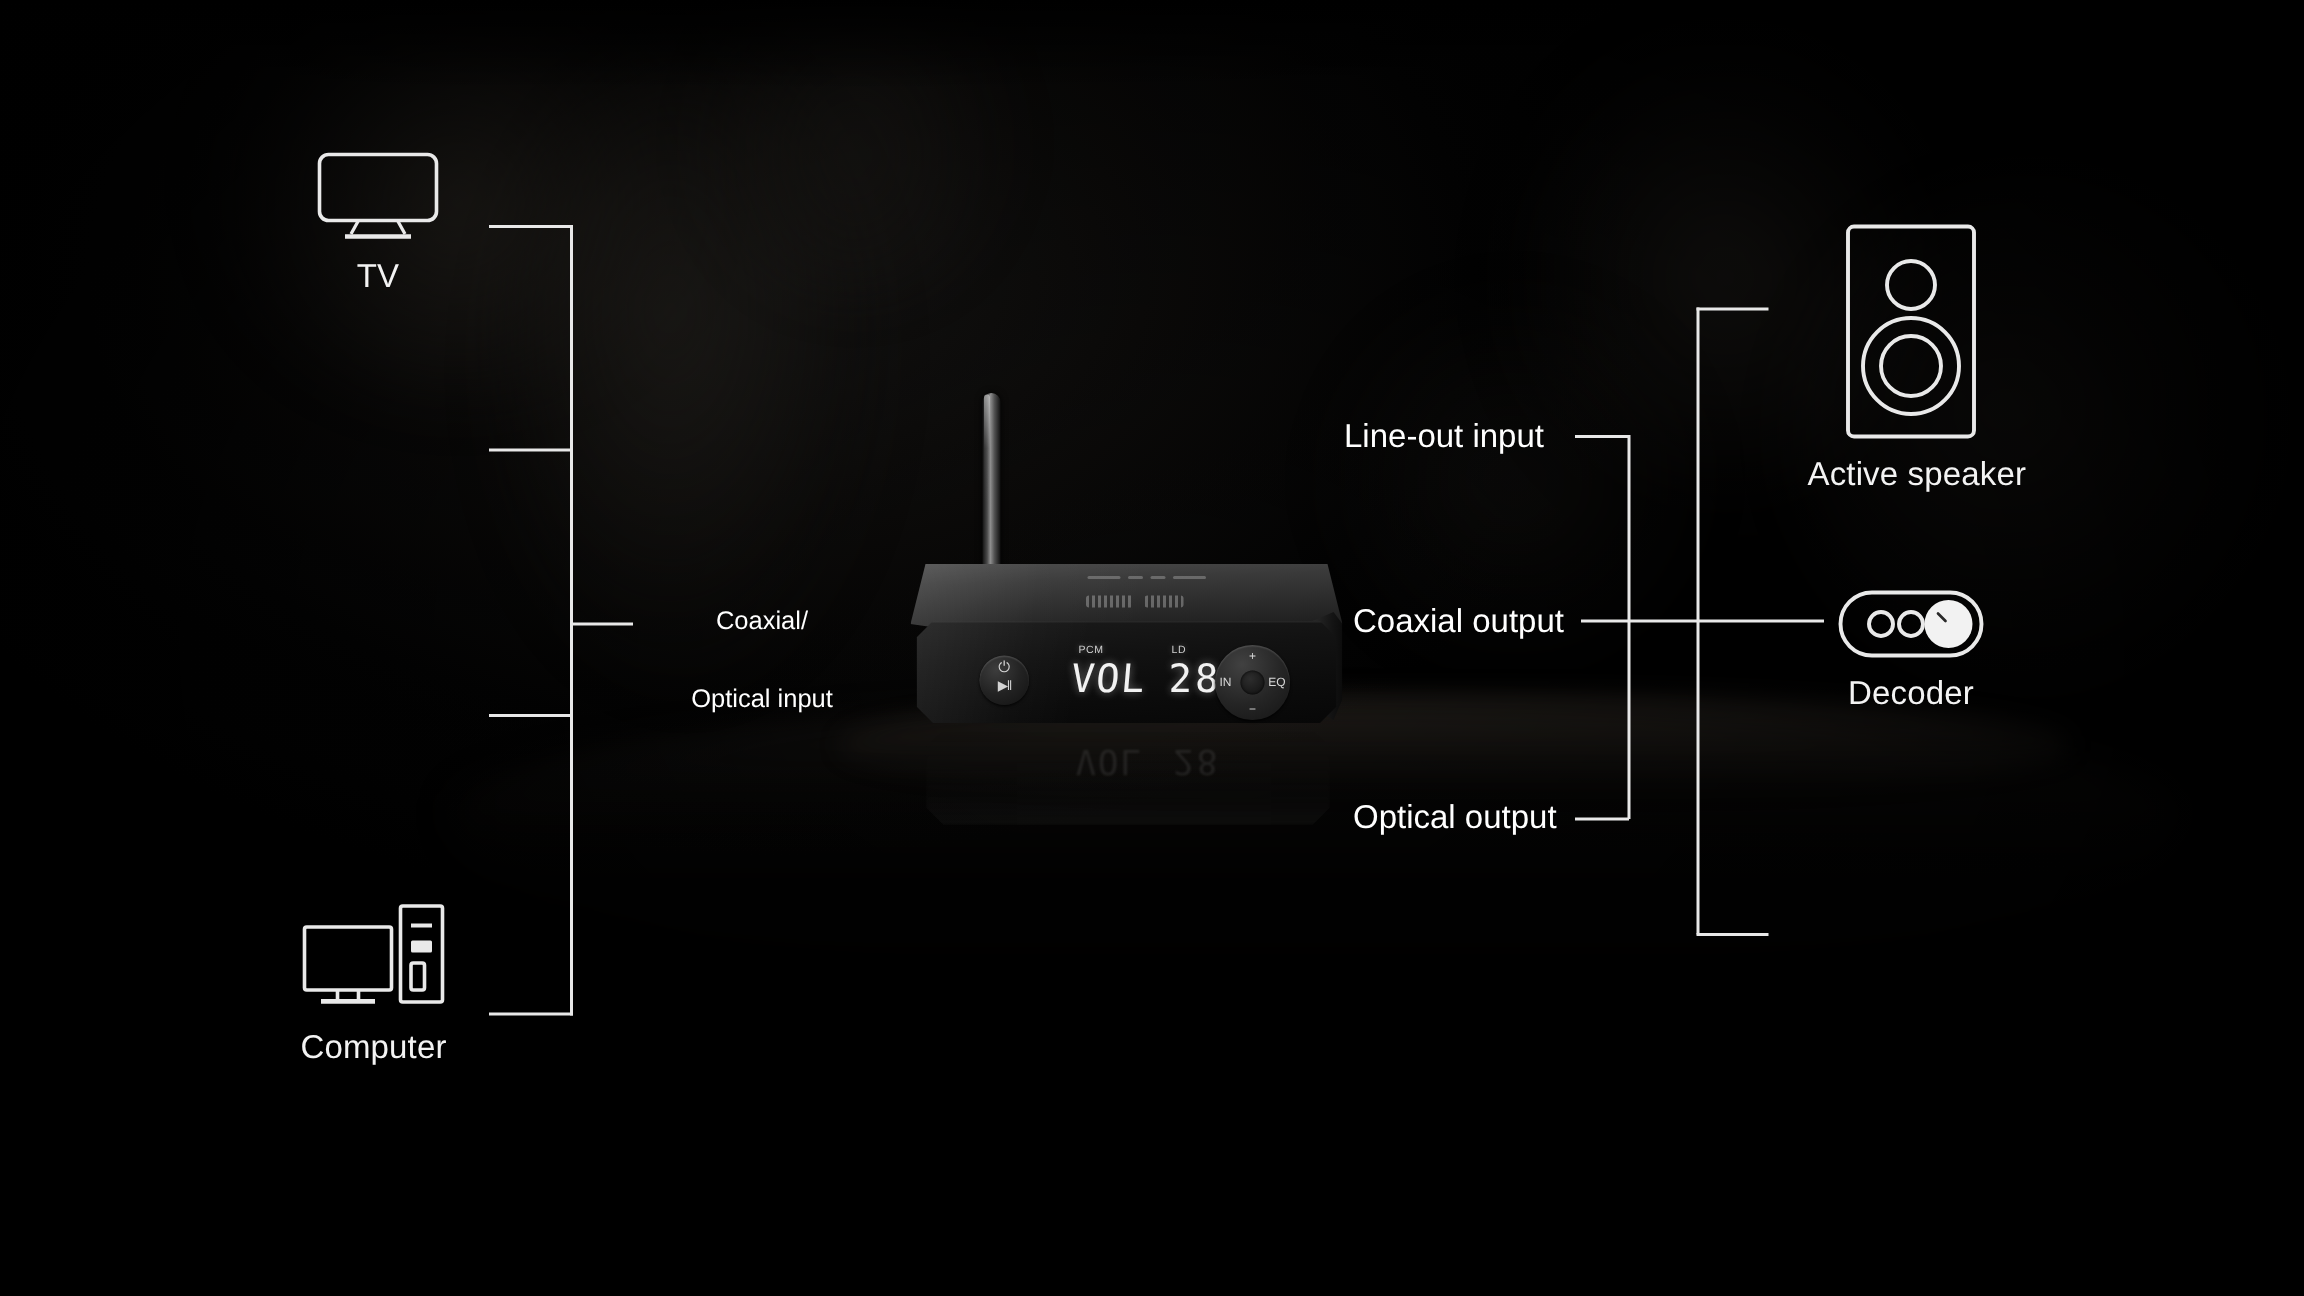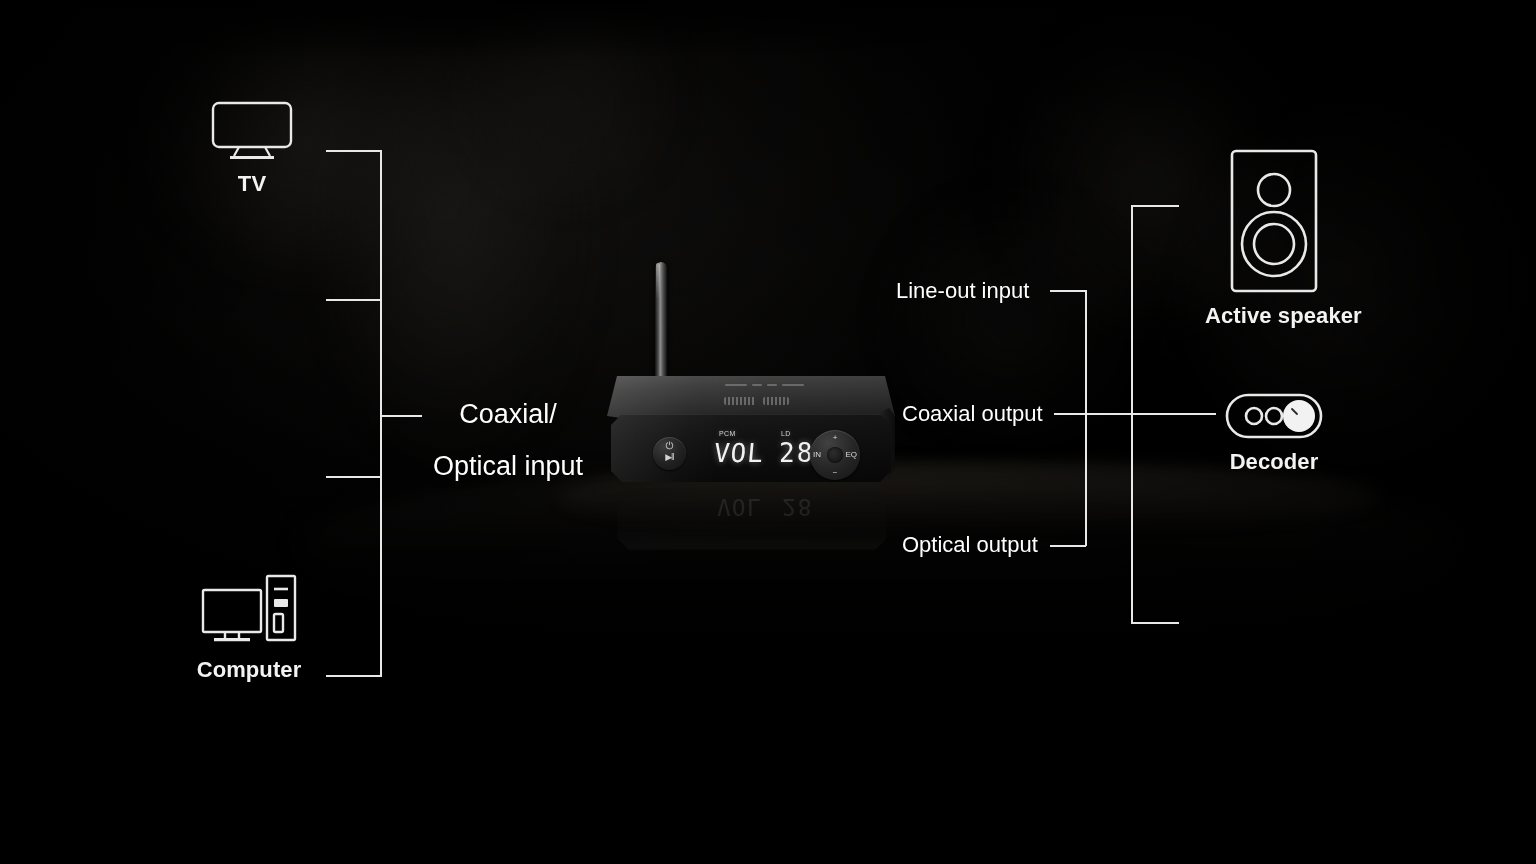--- a/index.html
+++ b/index.html
@@ -24,27 +24,27 @@
     background:linear-gradient(180deg,rgba(34,30,26,.55) 0%,rgba(20,18,16,.32) 22%,rgba(8,7,6,.12) 62%,transparent 100%);
     border-radius:50% 50% 44% 44%/36% 36% 60% 60%;filter:blur(11px);}
   .bg-table2{position:absolute;left:560px;top:462px;width:820px;height:70px;
     background:linear-gradient(180deg,rgba(58,52,45,.38),rgba(20,18,16,.06) 90%,transparent);filter:blur(7px);border-radius:46%;}
   .bg-vignette{background:radial-gradient(ellipse 900px 620px at 768px 432px, transparent 0%, rgba(0,0,0,.35) 62%, rgba(0,0,0,.92) 100%);}
   .bg-bottom{position:absolute;left:0;bottom:0;width:100%;height:230px;background:linear-gradient(180deg,transparent,#000 70%);}
   .bg-top{position:absolute;left:0;top:0;width:100%;height:60px;background:linear-gradient(180deg,#000,transparent);}
 
   
   .node{position:absolute;text-align:center;}
-  .node .cap{color:#f3f3f3;font-size:22px;line-height:26px;white-space:nowrap;margin-top:9px;letter-spacing:.1px;font-weight:bold;}
+  .node .cap{color:#f3f3f3;font-size:22px;line-height:26px;white-space:nowrap;margin-top:9px;letter-spacing:.1px;}
   .line{position:absolute;background:#e8e8e8;}
   .h{height:1.6px;}
   .v{width:1.6px;}
 
   .io-label{position:absolute;color:#fff;font-size:22px;line-height:27px;white-space:nowrap;}
-  .center-label{position:absolute;color:#fff;font-size:27px;line-height:52px;white-space:nowrap;text-align:center;}
+  .center-label{position:absolute;color:#fff;font-size:17px;line-height:52px;white-space:nowrap;text-align:center;}
 
   
   .ico{display:block;margin:0 auto;}
 
   
   #device{position:absolute;left:607px;top:258px;width:288px;height:235px;}
   .ant{position:absolute;left:48px;top:4px;width:12px;height:125px;border-radius:7px;
     background:linear-gradient(90deg,#131313 0%,#4b4b4b 26%,#8e8e8e 44%,#525252 66%,#101010 100%);
     box-shadow:0 0 5px rgba(0,0,0,.9);}
   .ant:after{content:"";position:absolute;left:1px;top:1px;width:4px;height:120px;border-radius:4px;background:linear-gradient(180deg,rgba(230,230,230,.55),rgba(140,140,140,.1) 30%,transparent 60%);}
@@ -127,21 +127,21 @@
     <svg class="ico" width="88" height="62" viewBox="0 0 88 62" fill="none" stroke="#e9e9e9" stroke-width="2.4">
       <rect x="5" y="3" width="78" height="44" rx="6"></rect>
       <path d="M31 47 L26 56 M57 47 L62 56" stroke-width="2.2"></path>
       <path d="M22 57.6 H66" stroke-width="3"></path>
     </svg>
     <div class="cap">TV</div>
   </div>
 
 
 
-  <div class="node" style="left:186px;top:572px;width:126px;">
+  <div class="node" style="left:186px;top:600px;width:126px;">
     <svg class="ico" width="100" height="76" viewBox="0 0 100 76" fill="none" stroke="#e9e9e9" stroke-width="2.4">
       <rect x="4" y="18" width="58" height="42" rx="1.5"></rect>
       <path d="M26 60 v6 M40 60 v6"></path>
       <path d="M15 67.6 H51" stroke-width="3.2"></path>
       <rect x="68" y="4" width="28" height="64" rx="1.5"></rect>
       <path d="M75 17 H89" stroke-width="2.6"></path>
       <rect x="75" y="27" width="14" height="8" rx="1" fill="#e9e9e9" stroke="none"></rect>
       <rect x="75" y="42" width="9" height="18" rx="1.5"></rect>
     </svg>
     <div class="cap">Computer</div>

